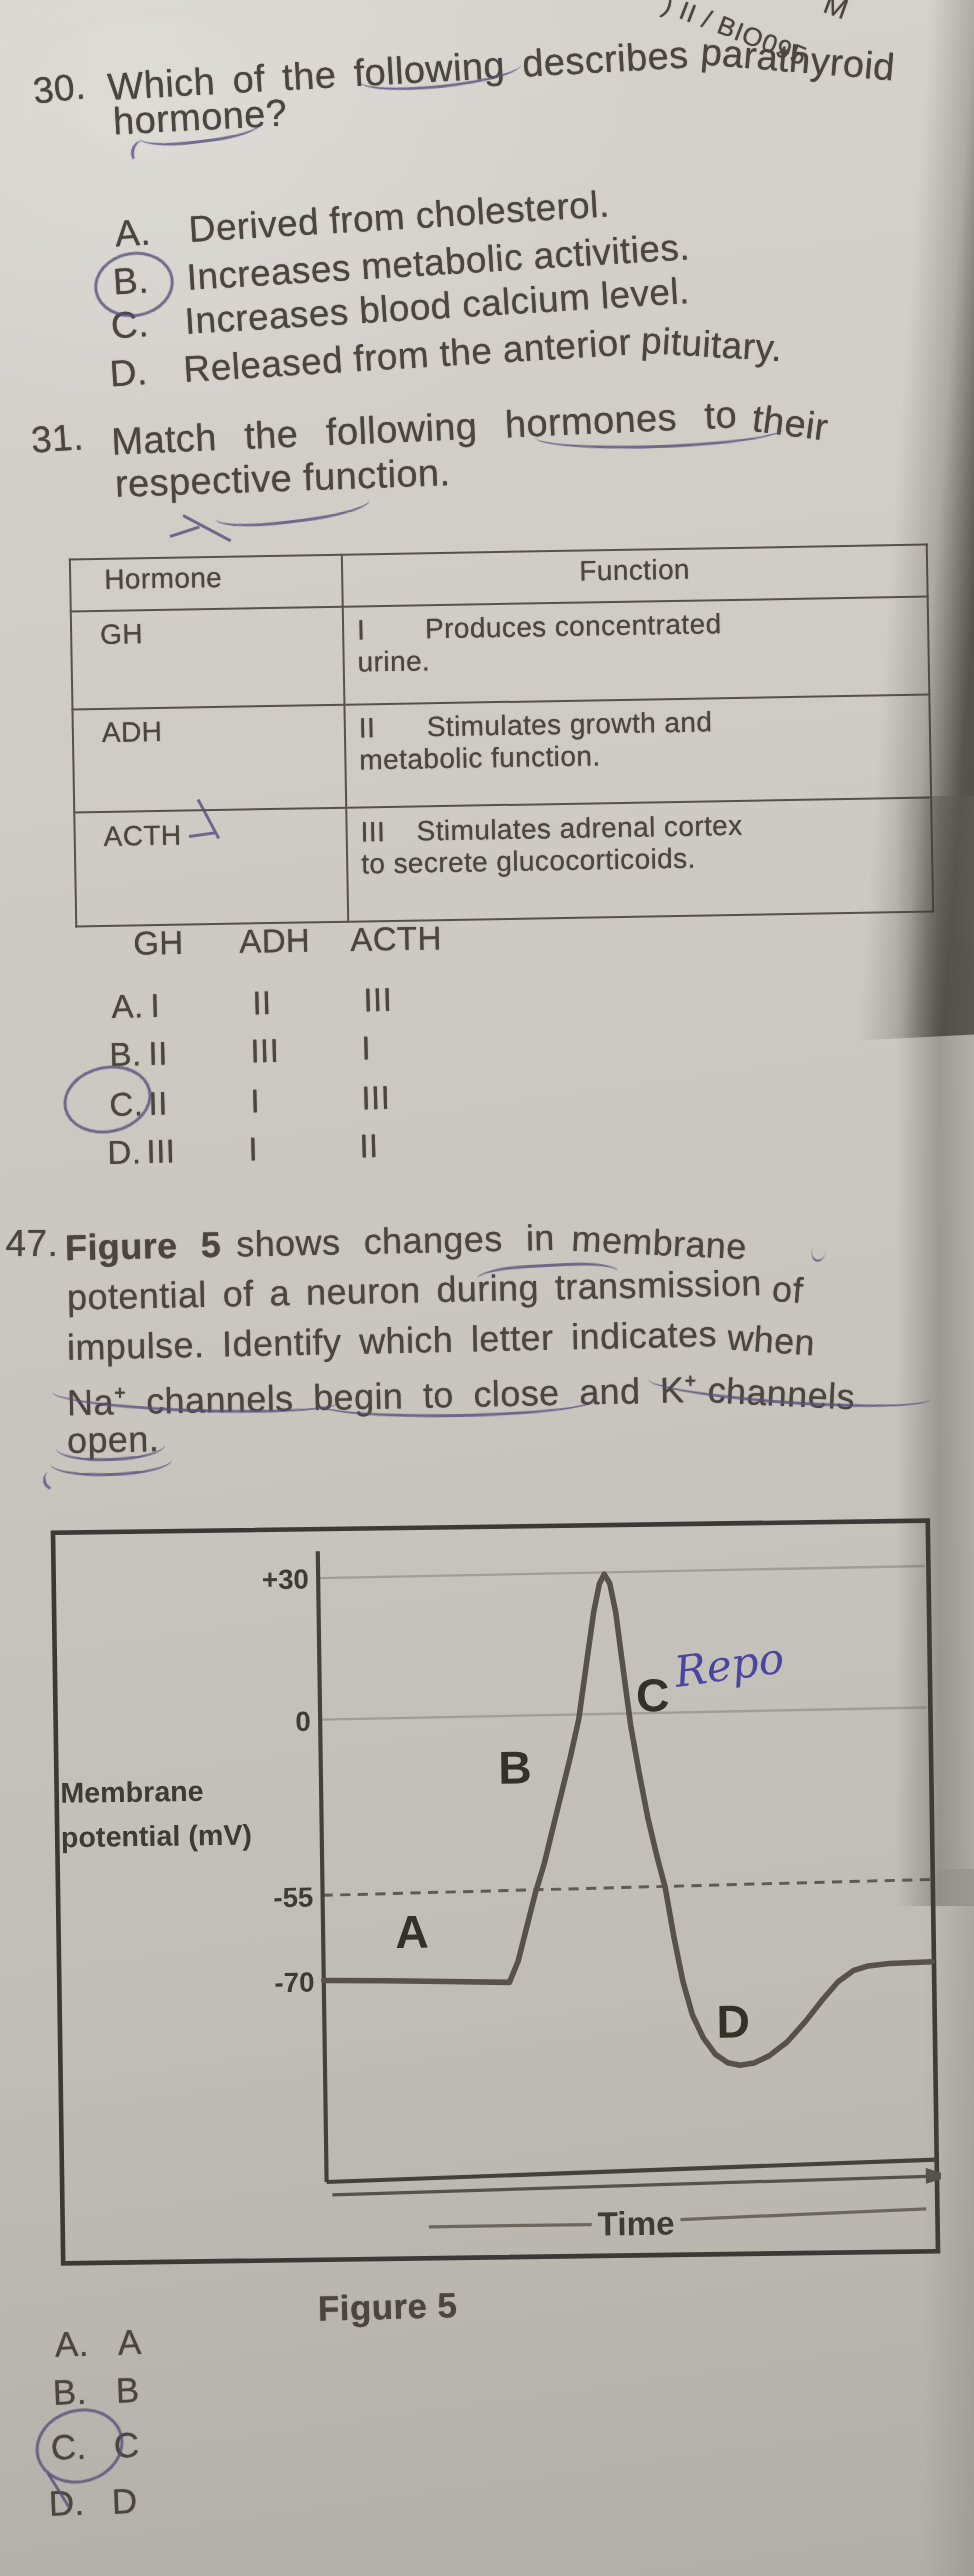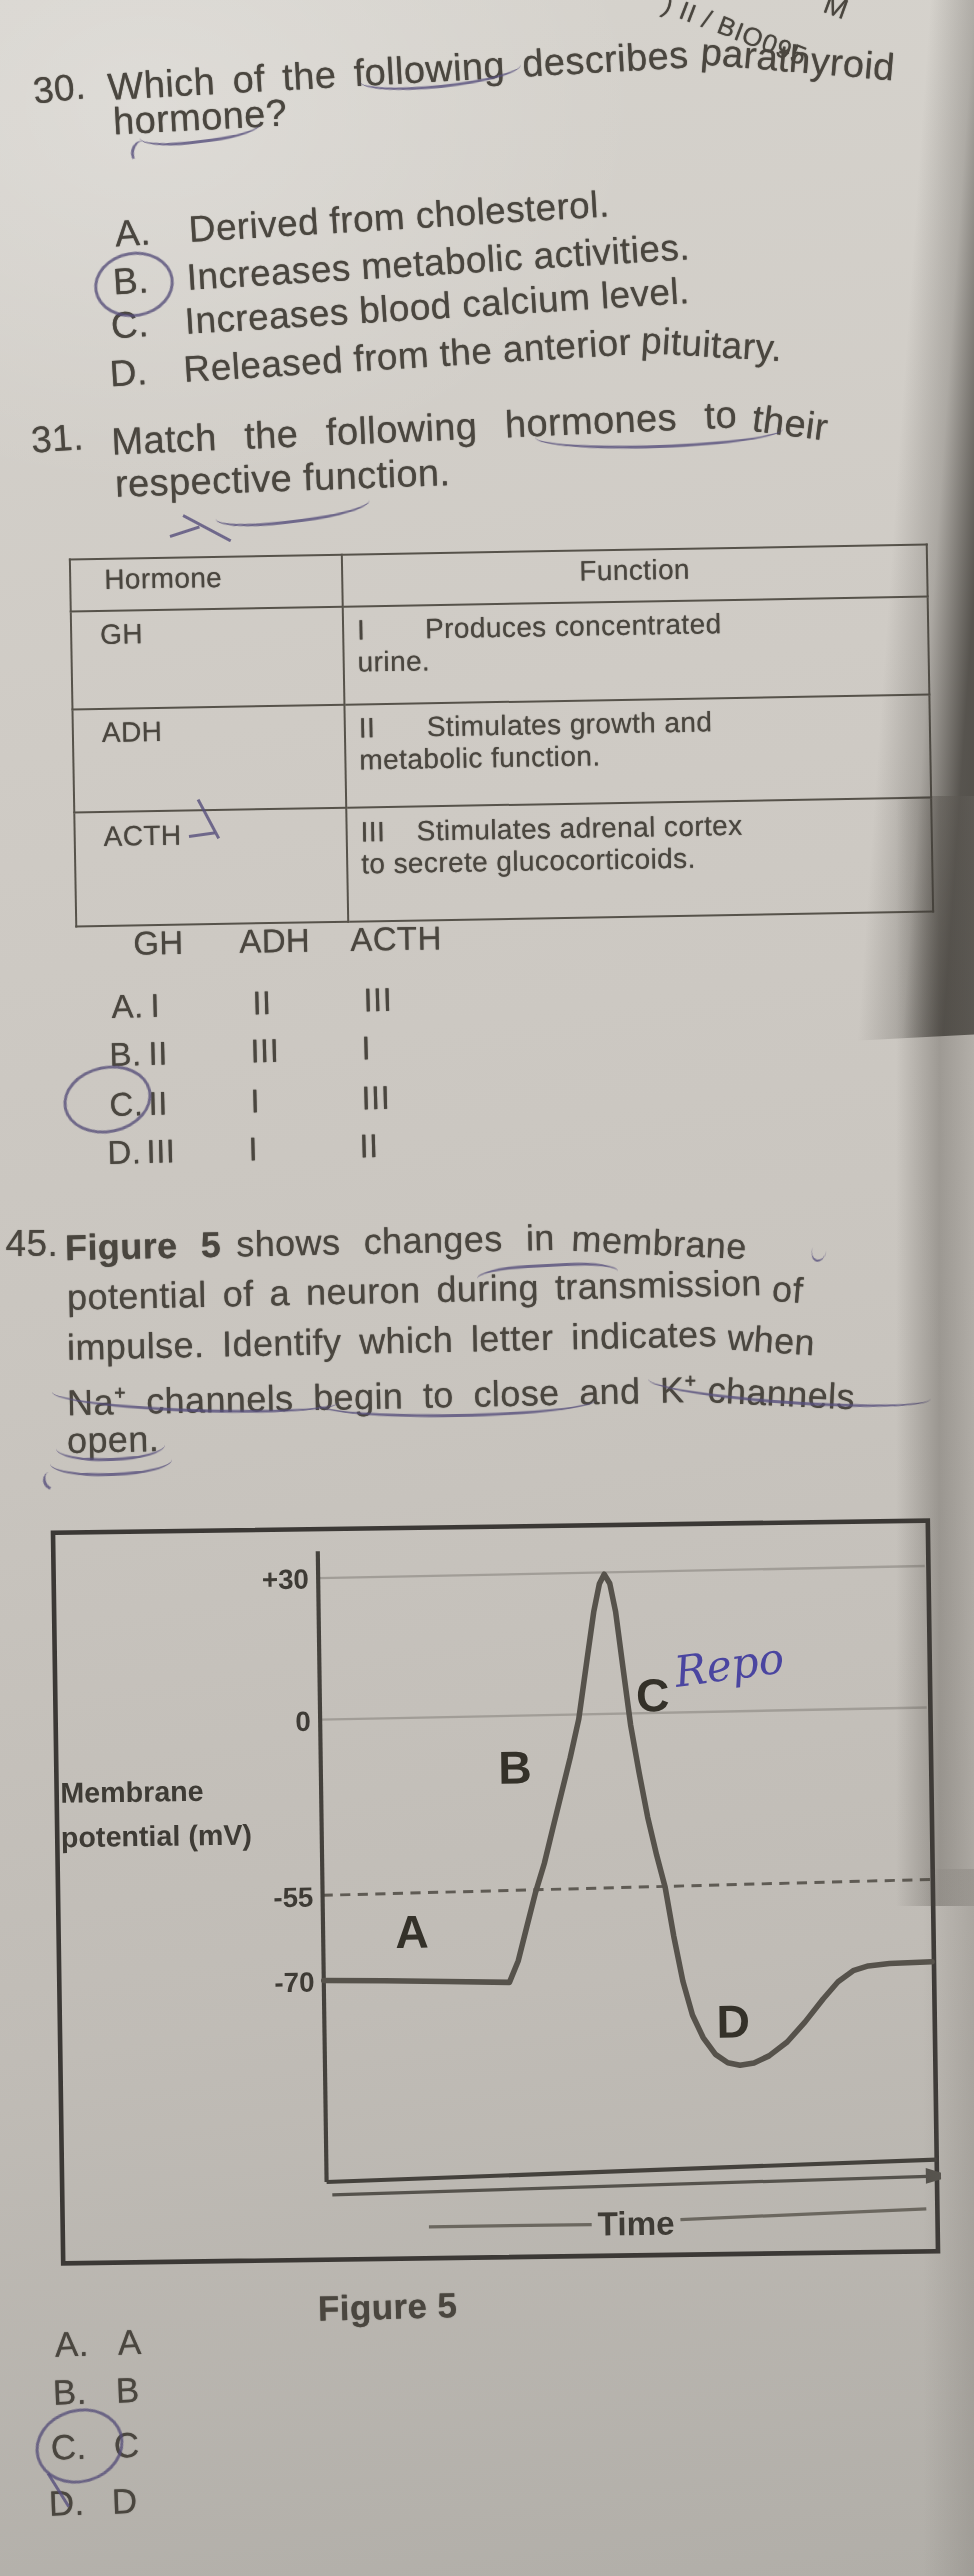--- a/index.html
+++ b/index.html
@@ -144,21 +144,21 @@
         <span class="row-label">D.</span>
         <span class="abs" style="left:39px;">III</span>
         <span class="abs" style="left:141px;">I</span>
         <span class="abs" style="left:252px;">II</span>
       </div>
       <div class="pcircle" style="left:63px;top:1066px;width:83px;height:61px;transform:rotate(-12deg);"></div>
     </div>
   </div>
 
   <div>
-    <div class="abs ink" style="left:5.6px;top:1223px;font-size:37px;">45.</div>
+    <div class="abs ink" style="left:5.6px;top:1223px;font-size:37px;">47.</div>
     <div class="abs ink" style="left:65px;top:1220px;font-size:36px;word-spacing:13px;transform:rotate(-1.2deg);white-space:nowrap;">
       <span class="ink-b">Figure 5</span><span style="margin-left:15px;">shows changes in</span><span class="tail" style="margin-left:16.7px;transform:rotate(4deg) translateY(7.4px);">membrane</span>
     </div>
     <div class="abs ink" style="left:67px;top:1269px;font-size:36px;word-spacing:5.6px;transform:rotate(-1.2deg);white-space:nowrap;">
       <span>potential of a neuron during transmission</span><span class="tail" style="margin-left:11px;transform:rotate(6deg) translateY(7.4px);">of</span>
     </div>
     <div class="abs ink" style="left:67px;top:1319px;font-size:36px;word-spacing:7.4px;transform:rotate(-1.2deg);white-space:nowrap;">
       <span>impulse. Identify which letter indicates</span><span class="tail" style="margin-left:11px;transform:rotate(5deg) translateY(7.4px);">when</span>
     </div>
     <div class="abs ink" style="left:67px;top:1369px;font-size:36px;word-spacing:9.3px;transform:rotate(-1.2deg);white-space:nowrap;">

